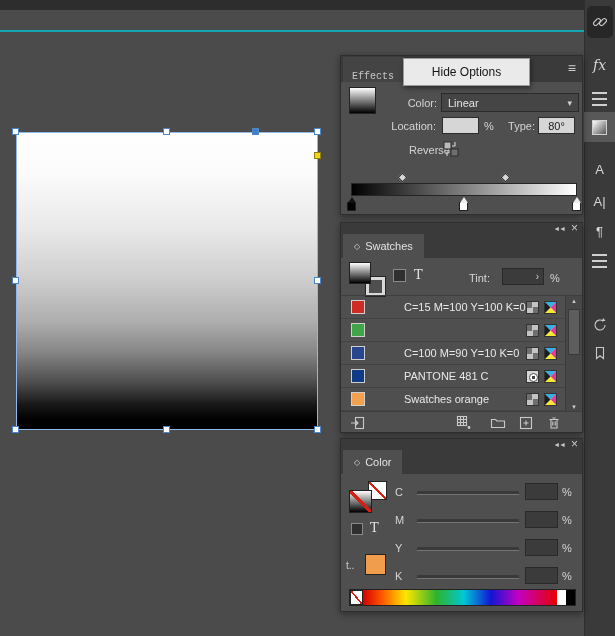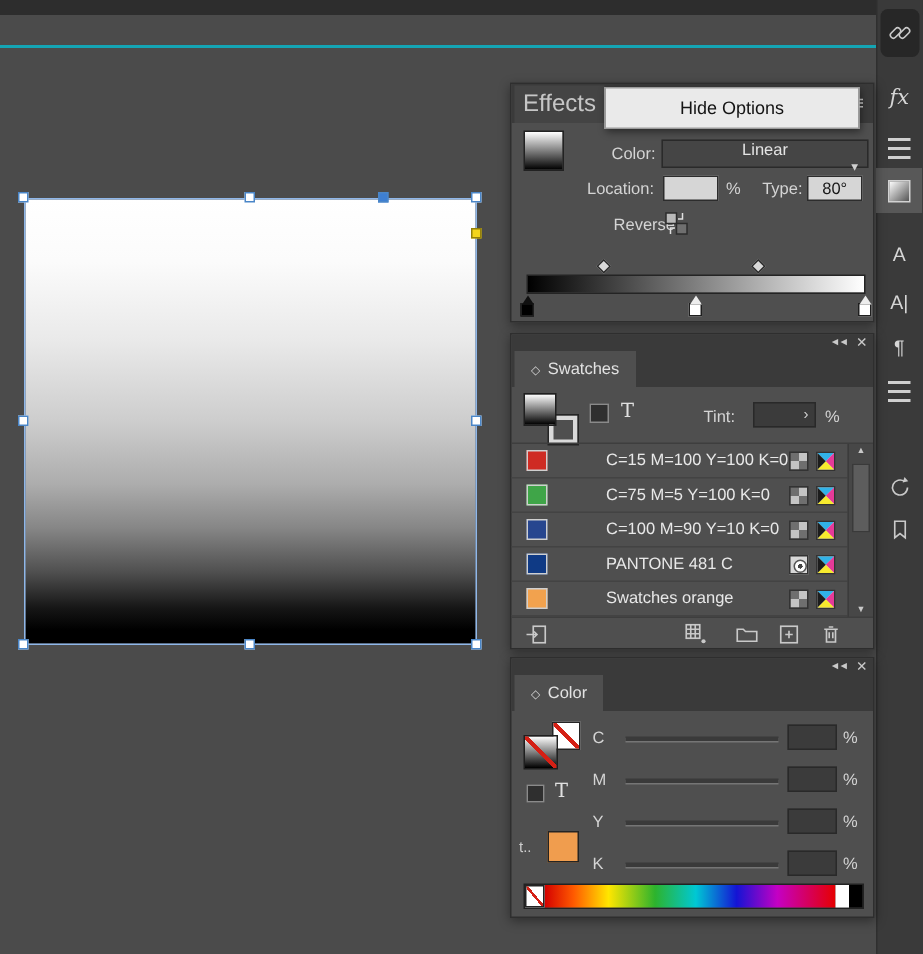--- a/index.html
+++ b/index.html
@@ -31,28 +31,28 @@
   .ptop{position:relative;height:11px;background:#3a3a3a;}
   .collapse{position:absolute;right:17px;top:2px;font-size:7px;letter-spacing:-1px;color:#c9c9c9;cursor:pointer;}
   .close{position:absolute;right:4px;top:-2px;font-size:12px;color:#c9c9c9;cursor:pointer;}
   .tabrow{position:relative;height:24px;background:#3a3a3a;}
   .tab{position:absolute;left:2px;top:0;height:24px;background:#4f4f4f;color:#e2e2e2;font-size:11px;display:flex;align-items:center;gap:5px;padding:0 11px;cursor:pointer;}
   .tab .dia{font-size:8px;color:#cfcfcf;}
   .lbl{position:absolute;color:#d4d4d4;font-size:11px;line-height:14px;}
   .r{text-align:right;}
   .fld{position:absolute;background:#d6d6d6;border:1px solid #2c2c2c;color:#1a1a1a;font-size:11px;display:flex;align-items:center;justify-content:center;}
   .fldd{position:absolute;background:#3b3b3b;border:1px solid #292929;color:#e0e0e0;font-size:11px;}
-  .select{position:absolute;background:#454545;border:1px solid #2a2a2a;color:#e4e4e4;font-size:11px;display:flex;align-items:center;padding:0 6px;cursor:pointer;flex-direction:column;}
+  .select{position:absolute;background:#454545;border:1px solid #2a2a2a;color:#e4e4e4;font-size:11px;display:flex;align-items:center;padding:0 6px;cursor:pointer;}
   .select .chev{margin-left:auto;font-size:9px;color:#cfcfcf;}
 
   
   .gheader{position:relative;height:26px;background:#3a3a3a;}
-  .gtab{position:absolute;left:2px;top:1px;width:60px;height:25px;background:#444;color:#c6c6c6;font-size:16px;display:flex;align-items:center;justify-content:center;cursor:pointer;}
+  .gtab{position:absolute;left:2px;top:1px;width:60px;height:25px;background:#444;color:#c6c6c6;font-size:10px;display:flex;align-items:flex-end;justify-content:center;cursor:pointer;font-family:Liberation Mono, monospace;}
   .menu-ic{position:absolute;right:6px;top:4px;font-size:14px;color:#cccccc;cursor:pointer;}
-  .popup{position:absolute;left:403px;top:58px;width:170px;height:28px;background:#eaeaea;border:1px solid #9b9b9b;box-shadow:1px 2px 5px rgba(0,0,0,.45);z-index:20;
+  .popup{position:absolute;left:403px;top:58px;width:127px;height:28px;background:#eaeaea;border:1px solid #9b9b9b;box-shadow:1px 2px 5px rgba(0,0,0,.45);z-index:20;
          display:flex;align-items:center;justify-content:center;font-size:12px;color:#141414;cursor:pointer;}
   .gthumb{position:absolute;left:8px;top:31px;width:27px;height:27px;border:1px solid #222;background:linear-gradient(#fff,#000);}
   .ramp{position:absolute;left:10px;top:127px;width:226px;height:13px;border:1px solid #242424;background:linear-gradient(to right,#000,#fff);cursor:pointer;}
   .gmid{position:absolute;width:7px;height:7px;background:#d8d8d8;border:1px solid #2a2a2a;transform:rotate(45deg);top:118px;cursor:pointer;}
   .gstop{position:absolute;top:146px;width:9px;height:9px;border:1px solid #1f1f1f;cursor:pointer;}
   .gstop::before{content:"";position:absolute;left:0px;top:-6px;width:0;height:0;border-left:4px solid transparent;border-right:4px solid transparent;}
   .gstop.black{background:#000;}  .gstop.black::before{border-bottom:6px solid #101010;}
   .gstop.white{background:#fff;}  .gstop.white::before{border-bottom:6px solid #ededed;}
 
   
@@ -229,21 +229,20 @@
       <svg class="iccmyk" viewBox="0 0 13 13">
           <rect x="0.5" y="0.5" width="12" height="12" fill="#ddd" stroke="#333"></rect>
           <polygon points="1,1 12,1 6.5,6.5" fill="#31b2e8"></polygon>
           <polygon points="12,1 12,12 6.5,6.5" fill="#e63a99"></polygon>
           <polygon points="1,12 12,12 6.5,6.5" fill="#f7ea2e"></polygon>
           <polygon points="1,1 1,12 6.5,6.5" fill="#1d1d1d"></polygon>
         </svg>
     </div>
     <div class="srow" style="top:96px;">
       <span class="chip" style="background: rgb(63, 165, 72);"></span>
-      <span class="sname">C=75 M=5 Y=100 K=0</span>
       <span class="icgrid"></span>
       <svg class="iccmyk" viewBox="0 0 13 13">
           <rect x="0.5" y="0.5" width="12" height="12" fill="#ddd" stroke="#333"></rect>
           <polygon points="1,1 12,1 6.5,6.5" fill="#31b2e8"></polygon>
           <polygon points="12,1 12,12 6.5,6.5" fill="#e63a99"></polygon>
           <polygon points="1,12 12,12 6.5,6.5" fill="#f7ea2e"></polygon>
           <polygon points="1,1 1,12 6.5,6.5" fill="#1d1d1d"></polygon>
         </svg>
     </div>
     <div class="srow" style="top:119px;">

